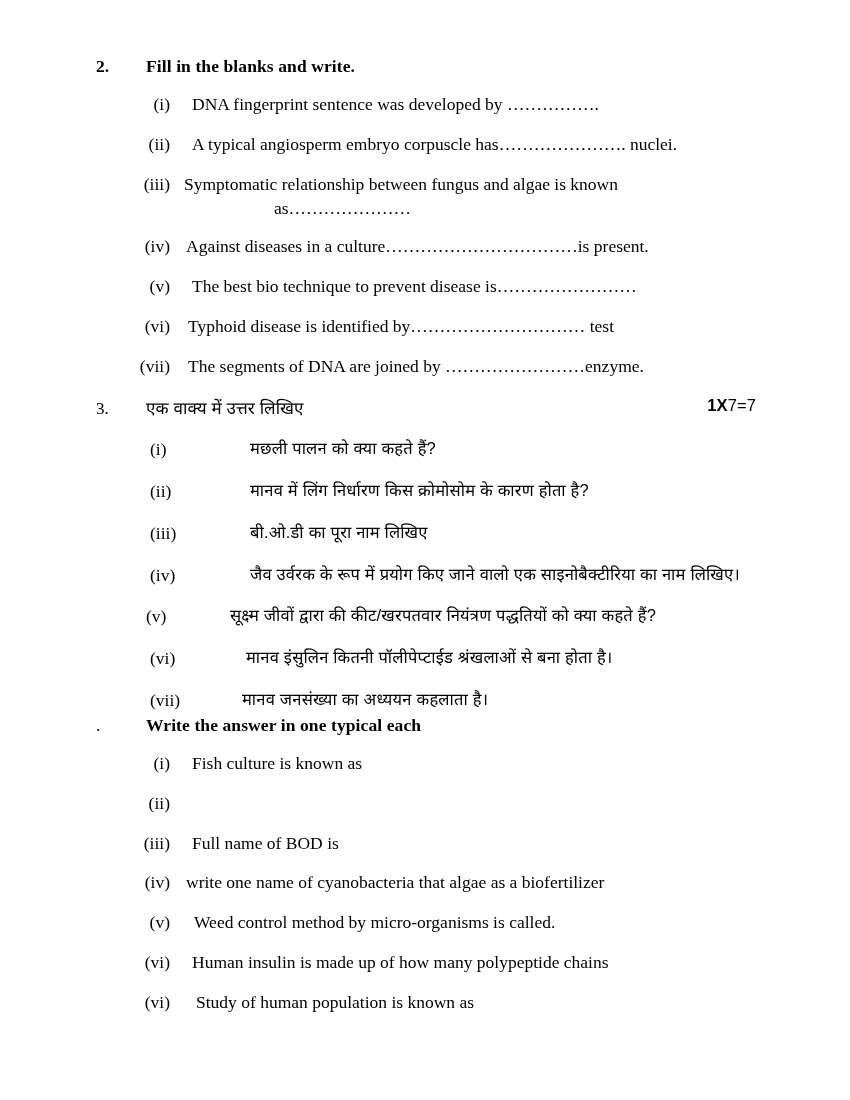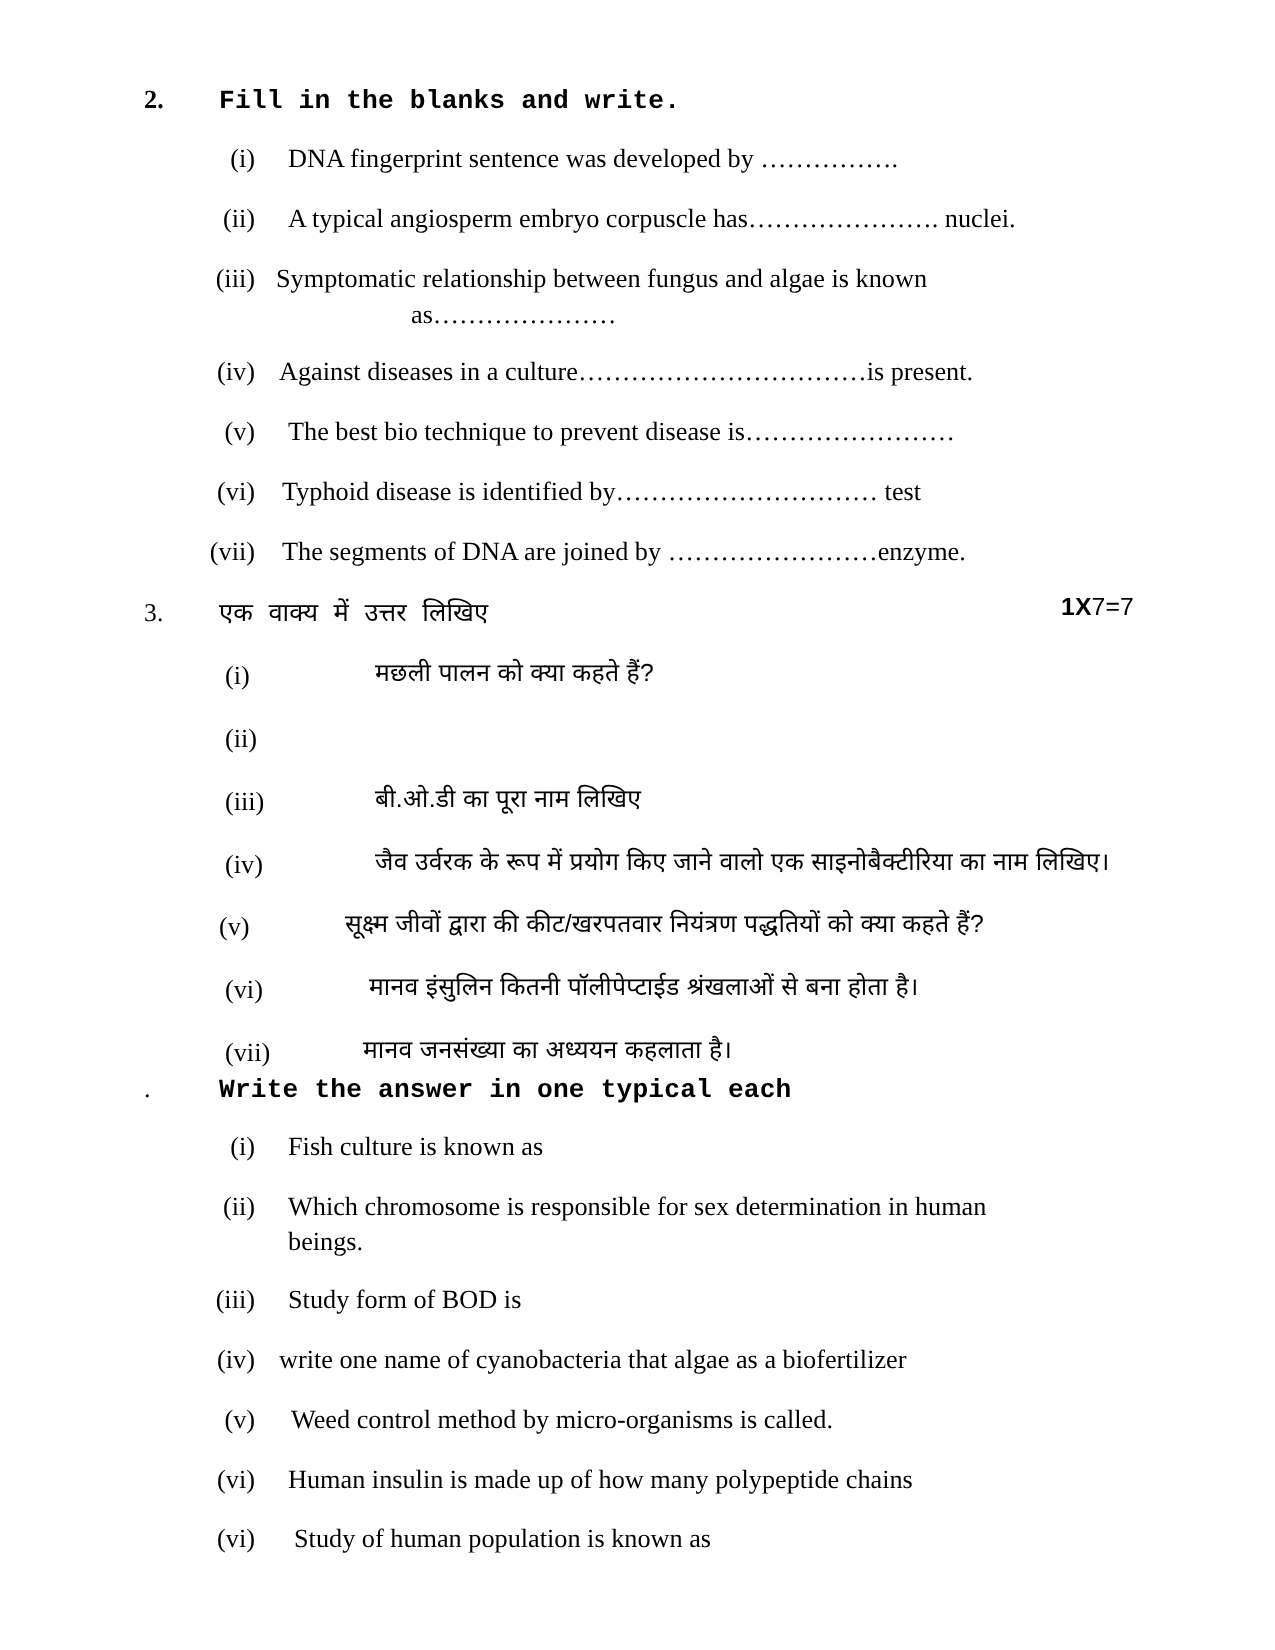--- a/index.html
+++ b/index.html
@@ -32,21 +32,21 @@
     align-items: baseline;
     font-weight: bold;
     font-size: 17.5px;
     letter-spacing: 0.1px;
   }
   .qhead .qnum {
     width: 50px;
     flex: 0 0 50px;
     font-weight: bold;
   }
-  .qhead .qtitle { white-space: nowrap; font-family: Liberation Mono, monospace; }
+  .qhead .qtitle { white-space: nowrap; }
   .qhead .qmarks {
     position: absolute;
     right: 0;
     white-space: nowrap;
     font-size: 16.5px;
   }
   .qhead .qmarks .mk-bold { font-weight: bold; }
   .qhead .qmarks .mk-norm { font-weight: normal; }
 
   .qhead.hindi {
@@ -152,20 +152,21 @@
 
     <div class="sec-hi" style="margin-top:18px;">
 
       <div class="item" style="margin-bottom:17px;">
         <span class="rn" style="width:62px; text-align:left; padding-left:54px;">(i)</span>
         <span class="txt" style="padding-left:38px;">मछली पालन को क्या कहते हैं?</span>
       </div>
 
       <div class="item" style="margin-bottom:17px;">
         <span class="rn" style="width:62px; text-align:left; padding-left:54px;">(ii)</span>
+        <span class="txt" style="padding-left:38px;">मानव में लिंग निर्धारण किस क्रोमोसोम के कारण होता है?</span>
       </div>
 
       <div class="item" style="margin-bottom:17px;">
         <span class="rn" style="width:62px; text-align:left; padding-left:54px;">(iii)</span>
         <span class="txt" style="padding-left:38px;">बी.ओ.डी का पूरा नाम लिखिए</span>
       </div>
 
       <div class="item" style="margin-bottom:17px;">
         <span class="rn" style="width:62px; text-align:left; padding-left:54px;">(iv)</span>
         <span class="txt" style="padding-left:38px; text-align:justify;">जैव  उर्वरक के रूप में प्रयोग किए जाने वालो एक साइनोबैक्टीरिया का नाम लिखिए।</span>
@@ -197,26 +198,25 @@
 
     <div class="sec-en" style="margin-top:16px;">
 
       <div class="item" style="margin-bottom:17px;">
         <span class="rn" style="width:74px;">(i)</span>
         <span class="txt" style="padding-left:22px;">Fish culture is known as</span>
       </div>
 
       <div class="item" style="margin-bottom:17px;">
         <span class="rn" style="width:74px;">(ii)</span>
-        <span class="txt" style="padding-left:22px; max-width:518px;">Which chromosome is responsible for sex determination in human beings.</span>
       </div>
 
       <div class="item" style="margin-bottom:17px;">
         <span class="rn" style="width:74px;">(iii)</span>
-        <span class="txt" style="padding-left:22px;">Study form of BOD is</span>
+        <span class="txt" style="padding-left:22px;">Full name of BOD is</span>
       </div>
 
       <div class="item" style="margin-bottom:17px;">
         <span class="rn" style="width:74px;">(iv)</span>
         <span class="txt" style="padding-left:16px;">write one name of cyanobacteria that algae as a biofertilizer</span>
       </div>
 
       <div class="item" style="margin-bottom:17px;">
         <span class="rn" style="width:74px;">(v)</span>
         <span class="txt" style="padding-left:24px;">Weed control method by micro-organisms is called.</span>

